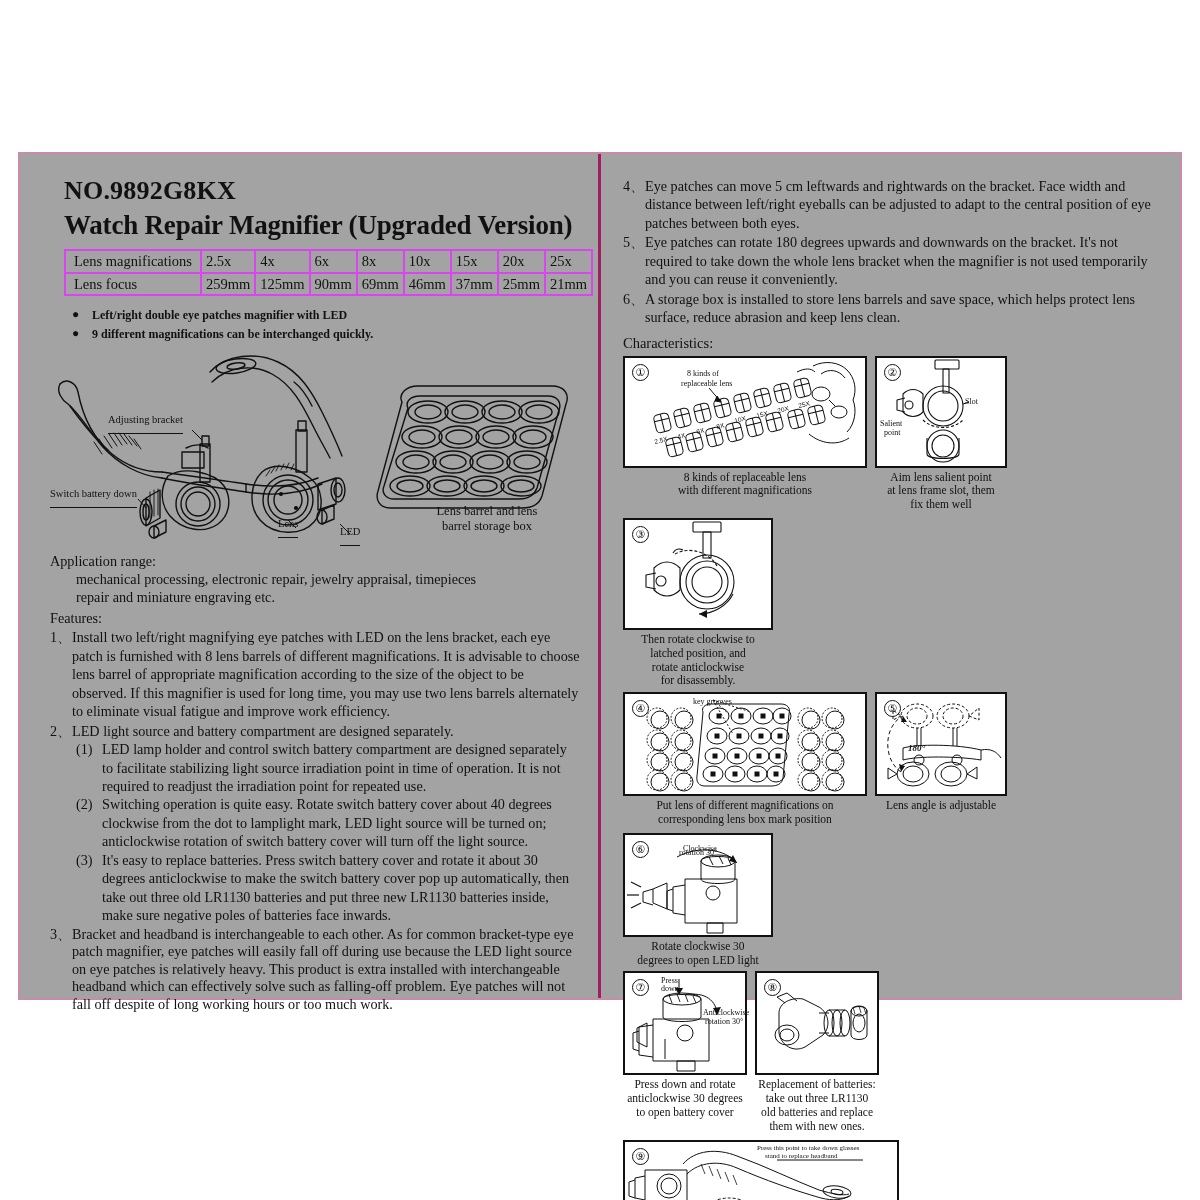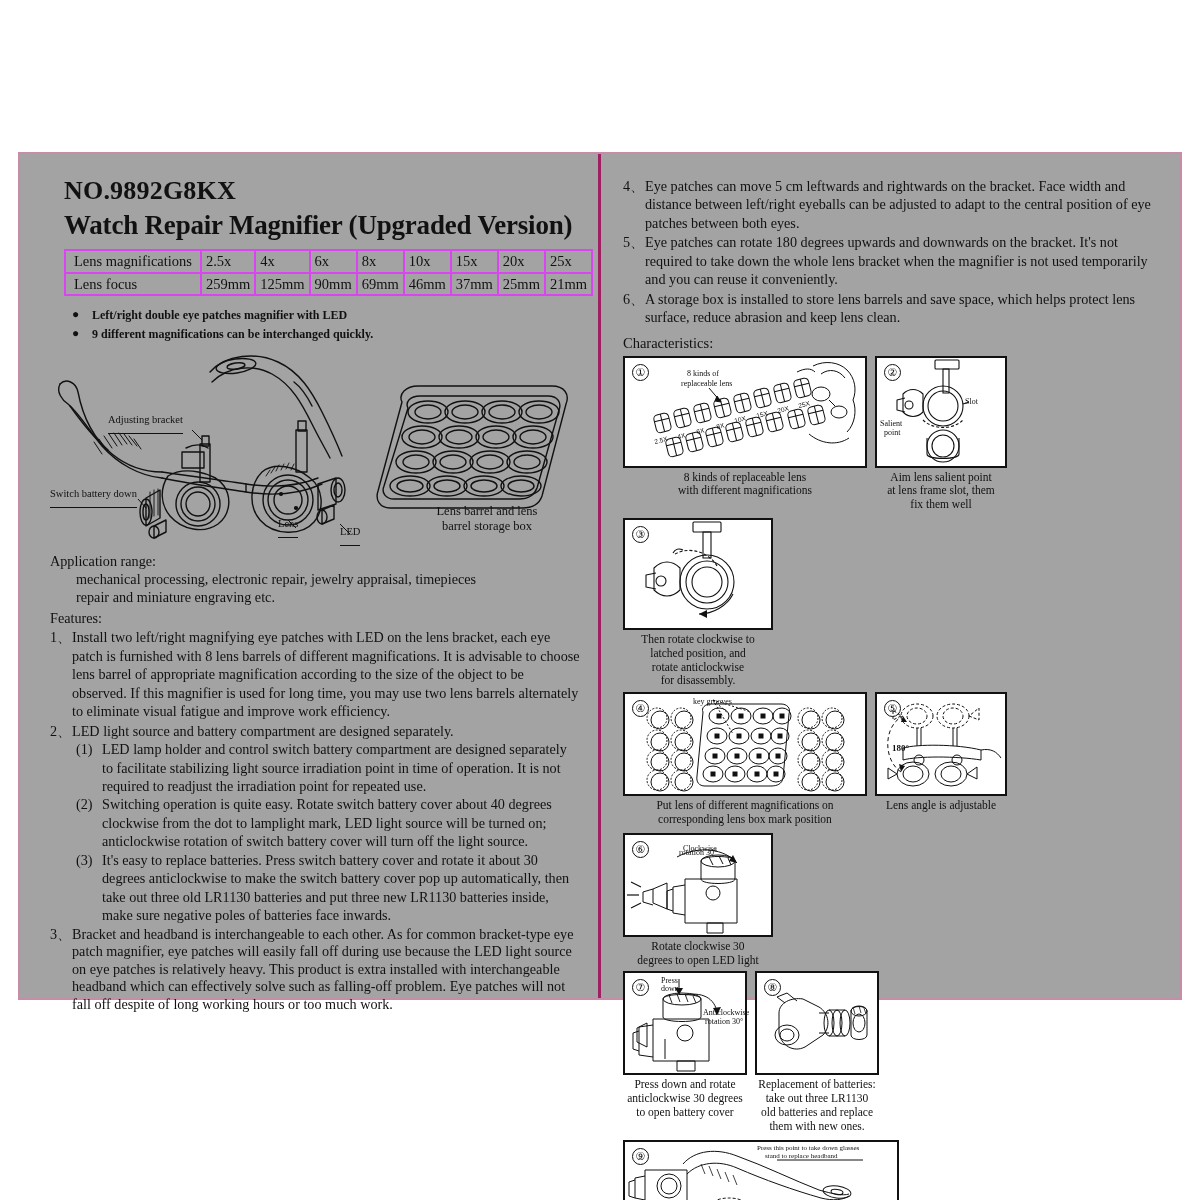--- a/index.html
+++ b/index.html
@@ -648,21 +648,21 @@
               <circle cx="42" cy="66" r="5"></circle>
                 <circle cx="80" cy="66" r="5"></circle>
 
               <path d="M24 78 C 6 66, 6 32, 26 22" stroke-dasharray="4 3"></path>
               <path d="M26 22 l-2 6 l6 0 z" fill="#111" stroke="none"></path>
               <path d="M24 78 l4 -6 l-6 -2 z" fill="#111" stroke="none"></path>
 
               <path d="M104 56 C 114 54, 120 58, 124 64"></path>
             </g>
           </svg>
-          <div class="plbl" style="left:15px;top:50px;font-size:9px;font-weight:bold;">180°</div>
+          <div class="plbl" style="left:31px;top:50px;font-size:9px;font-weight:bold;font-style:italic;">180°</div>
         </div>
         <div class="pcap">
           <div>Lens angle is adjustable</div>
         </div>
       </div>
 
       <div class="cell" style="width:150px;">
         <div class="panel" style="height:104px;">
           <div class="pnum">⑥</div>
           <svg width="146" height="100" viewBox="0 0 146 100">

